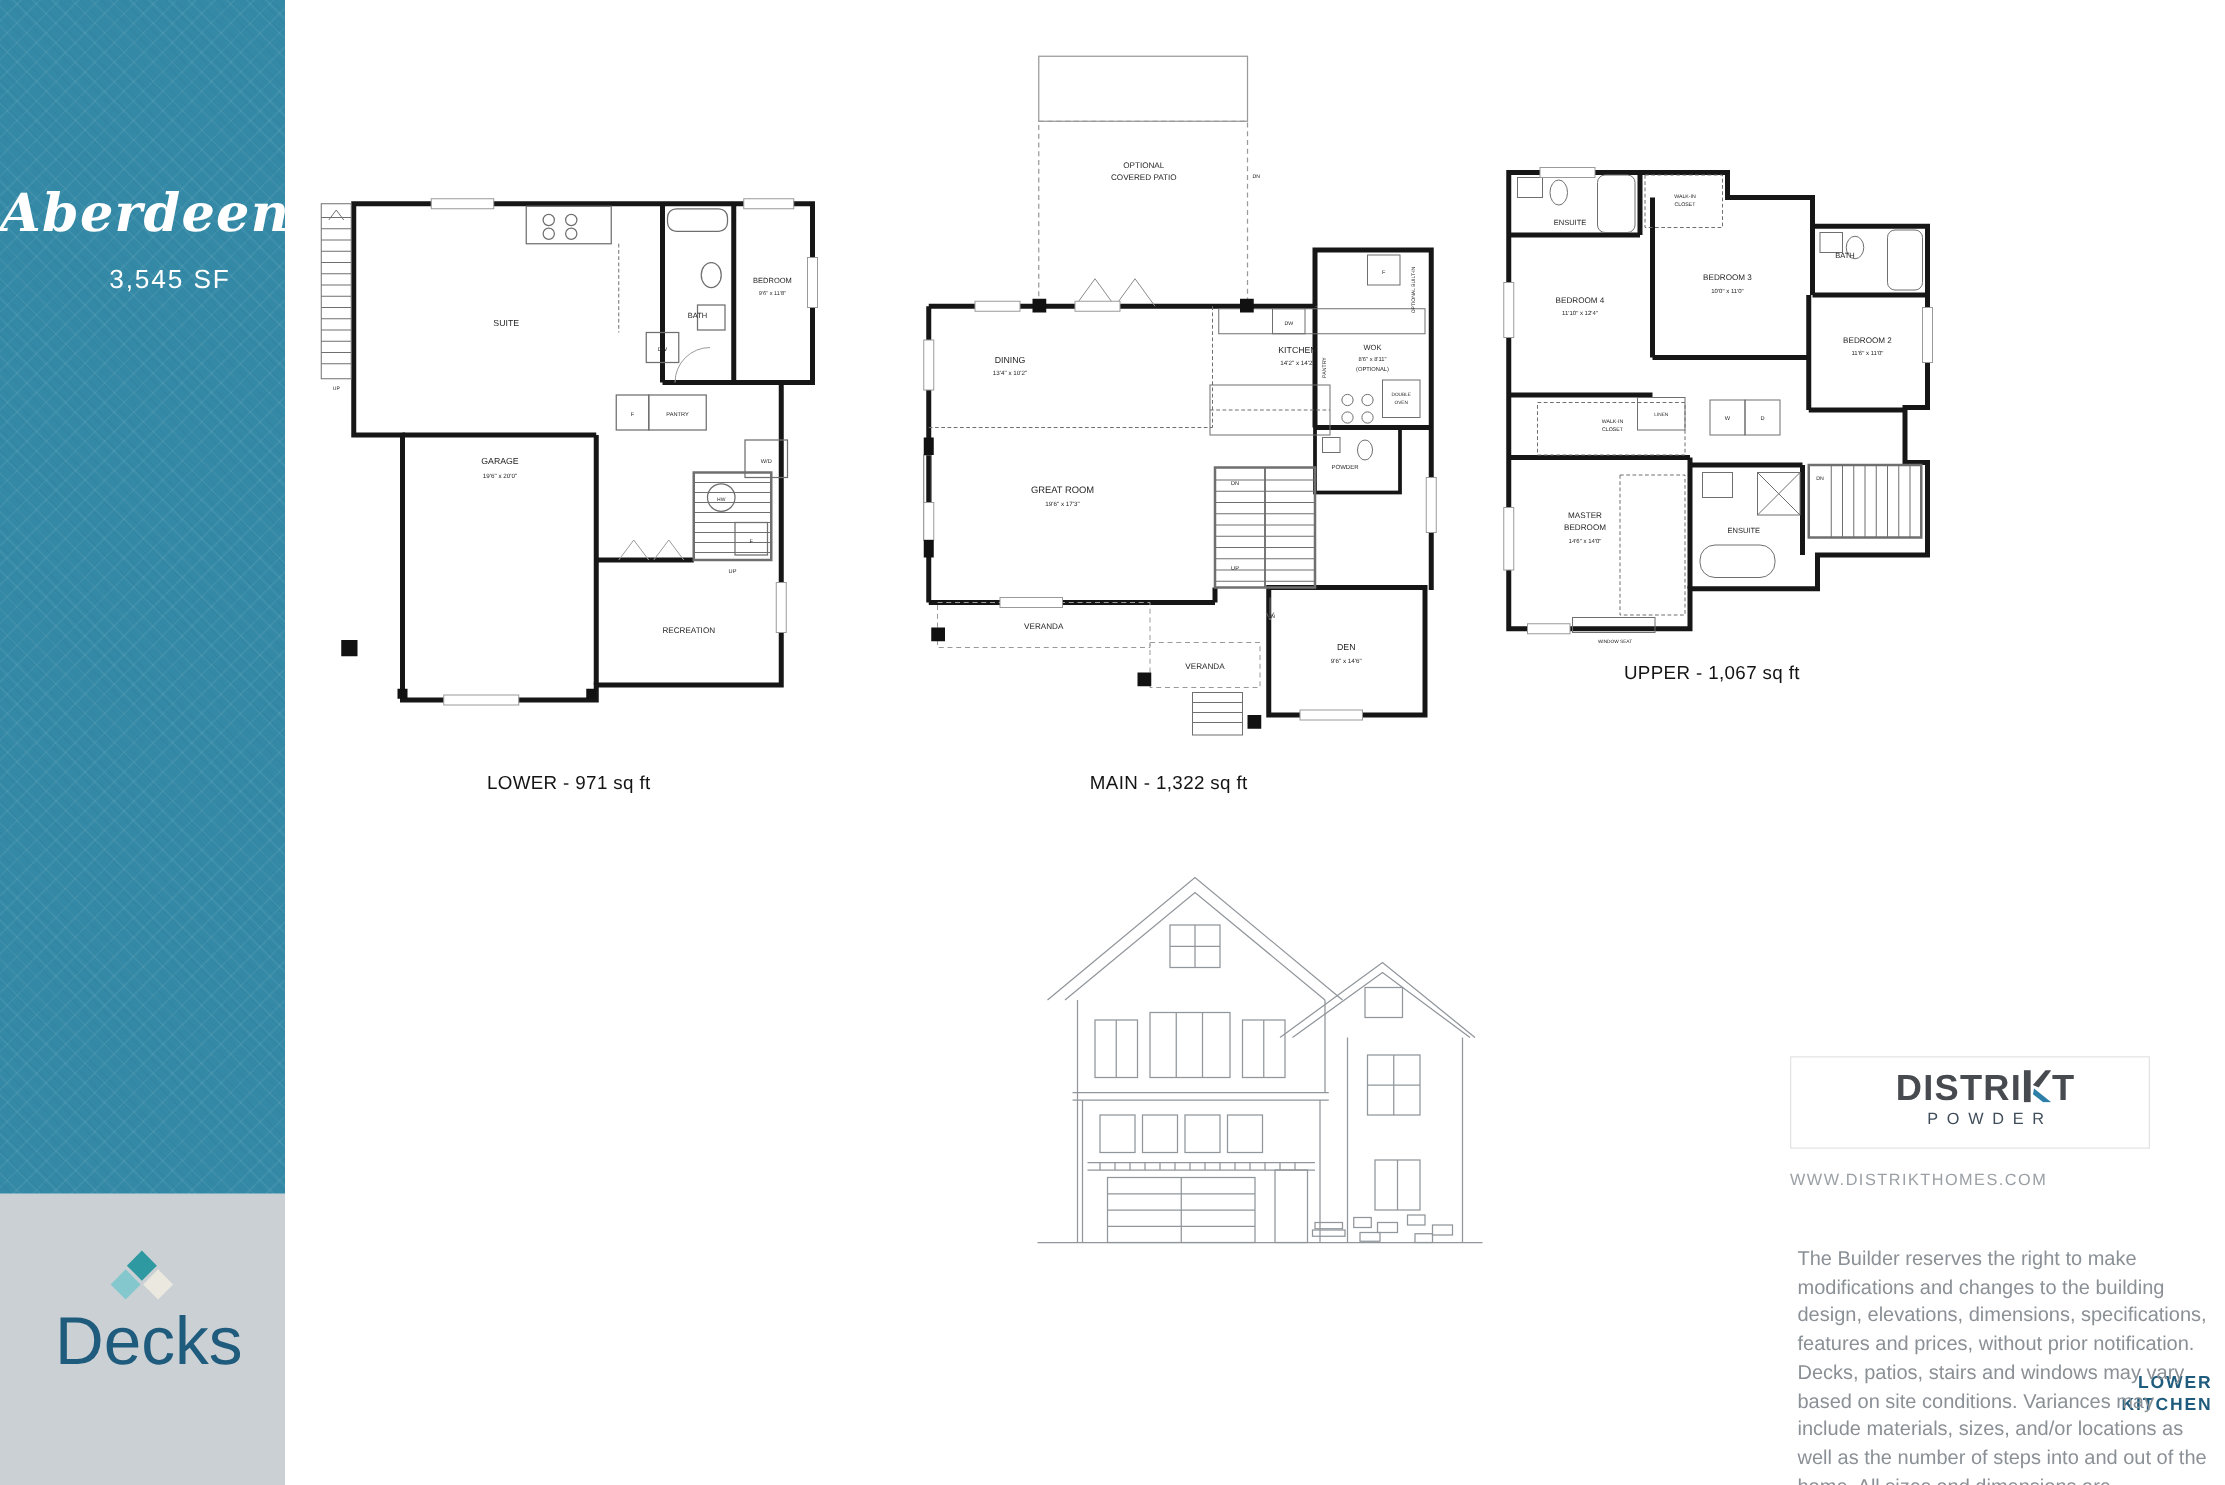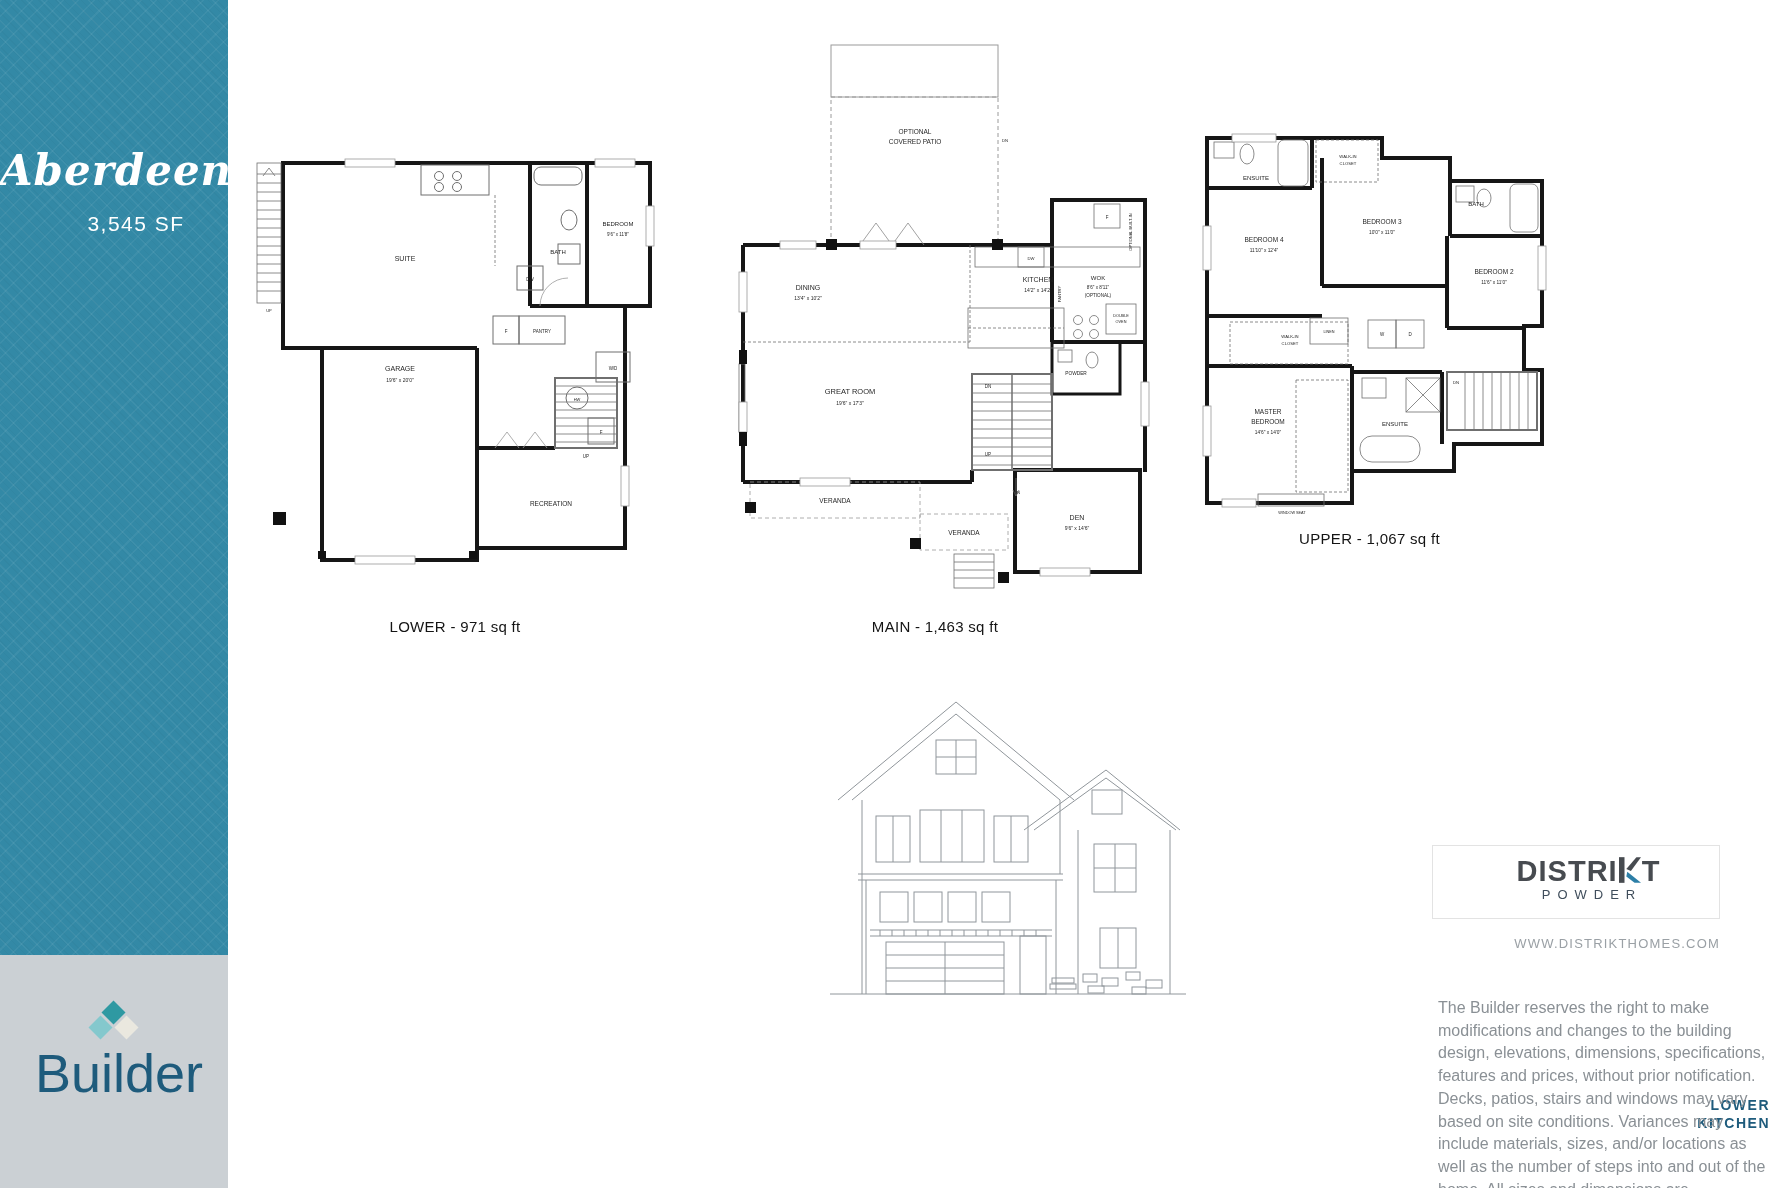--- a/index.html
+++ b/index.html
@@ -36,39 +36,39 @@
   .cap-upper{left:1192px;top:530px;width:355px;}
   svg text{font-family:"Liberation Sans",sans-serif;fill:#1f1f1f;}
   
   .svg-house{position:absolute;left:828px;top:678px;width:360px;height:340px;}
   
   .distrikt-box{position:absolute;left:1432px;top:845px;width:288px;height:74px;background:#fff;
     border:1px solid #e3e3e3;text-align:center;box-sizing:border-box;padding-top:10px;padding-left:25px;}
   .distrikt-word{color:#474b50;font-weight:700;font-size:29px;letter-spacing:1px;line-height:30px;}
   .distrikt-word svg{display:inline-block;vertical-align:-2px;margin:0 1px;}
   .distrikt-homes{color:#3f4d5b;font-size:13px;letter-spacing:7px;padding-left:7px;margin-top:1px;}
-  .distrikt-url{position:absolute;left:1432px;top:936px;width:288px;text-align:right;
+  .distrikt-url{position:absolute;left:1432px;top:936px;width:288px;text-align:left;
     color:#9aa0a5;font-size:13px;letter-spacing:1.2px;}
   .disclaimer{position:absolute;left:1426px;top:997px;width:332px;text-align:left;
     color:#8a9095;font-size:16px;line-height:1.42;margin-left:12px;}
 </style>
 </head>
 <body>
 
 <div class="page">
 
   <div class="sidebar"></div>
   <div class="plan-name">Aberdeen</div>
   <div class="plan-size">3,545 SF</div>
 
   <div class="brand-box"></div>
   <div class="diamond d-left"></div>
   <div class="diamond d-right"></div>
   <div class="diamond d-top"></div>
-  <div class="argyle-word">Builder</div>
+  <div class="argyle-word">Decks</div>
   <div class="argyle-loc">
     <div>LOWER</div>
     <div>KITCHEN</div>
   </div>
 
   <svg class="plan svg-lower" viewBox="0 0 400 420">
     <g stroke="#161616" stroke-width="4" fill="none">
       <path d="M28,17 L395,17 L395,160 L370,160 L370,402 L222,402 L222,414 L67,414 L67,202 L28,202 Z"></path>
       <path d="M67,202 H222"></path>
         <path d="M222,202 V402"></path>
@@ -210,21 +210,21 @@
       <text x="130" y="352" font-size="7.5" text-anchor="middle" fill="#1f1f1f">GREAT ROOM</text>
       <text x="130" y="363" font-size="5" text-anchor="middle" fill="#444">19'6" x 17'3"</text>
       <text x="268" y="346" font-size="4.5" text-anchor="middle" fill="#1f1f1f">DN</text>
       <text x="268" y="414" font-size="4.5" text-anchor="middle" fill="#1f1f1f">UP</text>
       <text x="297" y="452" font-size="4.2" text-anchor="middle" fill="#1f1f1f">DN</text>
       <text x="357" y="478" font-size="7" text-anchor="middle" fill="#1f1f1f">DEN</text>
       <text x="357" y="488" font-size="5" text-anchor="middle" fill="#444">9'6" x 14'6"</text>
       <text x="115" y="461" font-size="6.5" text-anchor="middle" fill="#1f1f1f">VERANDA</text>
       <text x="244" y="493" font-size="6.5" text-anchor="middle" fill="#1f1f1f">VERANDA</text>
     </svg>
-  <div class="caption cap-main">MAIN - 1,463 sq ft</div>
+  <div class="caption cap-main">MAIN - 1,322 sq ft</div>
 
   <svg class="plan svg-upper" viewBox="0 0 355 400">
     <g stroke="#161616" stroke-width="4" fill="none">
       <path d="M15,12 H190 V32 H258 V55 H350 V200 H332 V244 H350 V318 H262 V345 H160 V377 H15 Z"></path>
       <path d="M15,62 H120"></path>
         <path d="M120,12 V62"></path>
       <path d="M130,32 V160"></path>
         <path d="M130,160 H255"></path>
         <path d="M15,190 H130"></path>
       <path d="M258,55 V110"></path>

